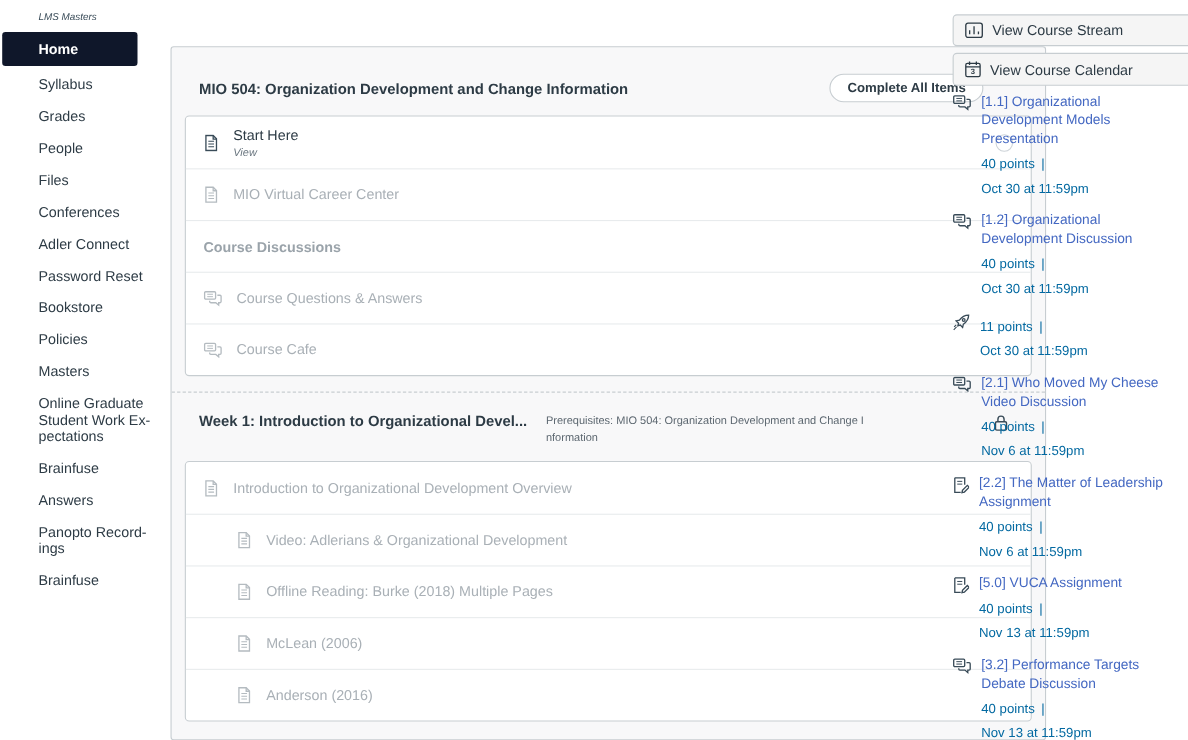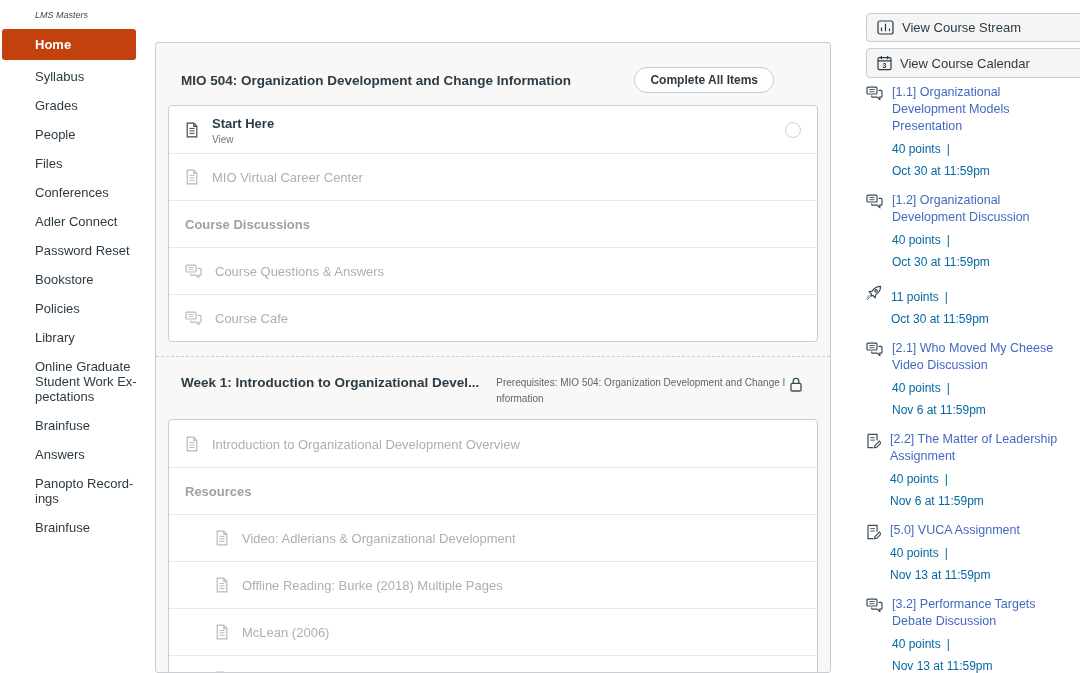--- a/index.html
+++ b/index.html
@@ -12,27 +12,27 @@
   svg { display:block; }
 
   
   .left-nav { position:absolute; left:0; top:0; width:150px; }
   .brand { font-style:italic; font-size:9px; color:#394b58; margin:10px 8px 9px 35px; }
   .nav-item {
     font-size:13px; line-height:15px; color:#2d3b45;
     padding:7px 8px 7px 35px; cursor:pointer;
   }
   .nav-item.active {
-    background:#c2410c; color:#ffffff; font-weight:bold;
-    margin:0 0 2px 2px; width:134px; padding:8px 8px 8px 33px; border-radius:3px;
+    background:#0f172a; color:#ffffff; font-weight:bold;
+    margin:0 0 2px 2px; width:123px; padding:8px 8px 8px 33px; border-radius:3px;
   }
 
   
   .modules {
-    position:absolute; left:155px; top:42px; width:676px; height:631px;
+    position:absolute; left:155px; top:42px; width:796px; height:631px;
     background:#f8f8f9; border:1px solid #c7cdd1; border-radius:3px; overflow:hidden;
   }
   .module-header { display:flex; align-items:center; padding:24px 14px 10px 14px; }
   .module-header.header-locked { align-items:flex-start; padding-top:18px; }
   .caret { color:#2d3b45; margin:1px 9px 0 2px; cursor:pointer; flex-shrink:0; }
   .module-header.header-locked .caret { margin-top:5px; }
   .module-title { font-size:13.5px; font-weight:bold; margin:0; cursor:pointer; white-space:nowrap; }
   .pill {
     margin-left:auto; margin-right:42px; background:#ffffff; border:1px solid #c7cdd1;
     border-radius:15px; padding:5px 15px; font-weight:bold; font-size:12px;
@@ -48,22 +48,22 @@
     margin:2px 12px 14px 12px; background:#ffffff;
     border:1px solid #c7cdd1; border-radius:4px;
   }
   .mod-row { display:flex; align-items:center; min-height:47px; padding:2px 16px; border-top:1px solid #e8ebed; }
   .mod-row:first-child { border-top:none; }
   .mod-row.indent-1 { padding-left:46px; }
   .row-icon { margin-right:13px; color:#8a939b; flex-shrink:0; }
   .mod-row.muted .row-icon { color:#b4bbc0; }
   .mod-row.primary .row-icon { color:#394b58; }
   .row-title { font-size:13px; color:#a9b0b6; text-decoration:none; cursor:pointer; }
-  .mod-row.primary .row-title { color:#2d3b45; font-weight:bold; }
-  .row-sub { font-size:10px; color:#6b7780; margin-top:2px; }
+  .mod-row.primary .row-title { color:#2d3b45; font-weight:normal; }
+  .row-sub { font-size:10px; color:#6b7780; margin-top:2px;font-style:italic; }
   .subheader-label { font-size:13px; font-weight:bold; color:#9aa3aa; }
   .progress-circle {
     margin-left:auto; width:16px; height:16px; border:1.5px solid #cdd3d8;
     border-radius:50%; flex-shrink:0;
   }
   .module-divider { border-top:1px dashed #c7cdd1; margin:0; }
 
   
   .right-panel { position:absolute; left:866px; top:13px; width:206px; }
   .panel-btn {
@@ -91,21 +91,21 @@
       <div class="nav-item active"><span>Home</span></div>
       <div class="nav-item"><span>Syllabus</span></div>
       <div class="nav-item"><span>Grades</span></div>
       <div class="nav-item"><span>People</span></div>
       <div class="nav-item"><span>Files</span></div>
       <div class="nav-item"><span>Conferences</span></div>
       <div class="nav-item"><span>Adler Connect</span></div>
       <div class="nav-item"><span>Password Reset</span></div>
       <div class="nav-item"><span>Bookstore</span></div>
       <div class="nav-item"><span>Policies</span></div>
-      <div class="nav-item"><span>Library</span></div>
+      <div class="nav-item"><span>Masters</span></div>
       <div class="nav-item"><span>Online Graduate Student Work Ex-pectations</span></div>
       <div class="nav-item"><span>Brainfuse</span></div>
       <div class="nav-item"><span>Answers</span></div>
       <div class="nav-item"><span>Panopto Record-ings</span></div>
       <div class="nav-item"><span>Brainfuse</span></div>
     </nav>
 </aside>
 
 <main class="modules" id="modules-root">
     <section class="module">
@@ -192,23 +192,20 @@
             <svg width="14" height="16" viewBox="0 0 14 16" fill="none" stroke="currentColor" stroke-width="1.2">
               <path d="M2.2 1.2h6.6l3 3v10.6H2.2z"></path>
               <path d="M8.8 1.2v3.2H12"></path>
               <path d="M4.4 6.4h5.2M4.4 8.9h5.2M4.4 11.4h5.2" stroke-width="1"></path>
             </svg>
           </span>
     <div class="row-text">
       <a class="row-title">Introduction to Organizational Development Overview</a>
       
     </div>
-  </div>
-        <div class="mod-row">
-    <span class="subheader-label">Resources</span>
   </div>
         <div class="mod-row muted indent-1">
     <span class="row-icon">
             <svg width="14" height="16" viewBox="0 0 14 16" fill="none" stroke="currentColor" stroke-width="1.2">
               <path d="M2.2 1.2h6.6l3 3v10.6H2.2z"></path>
               <path d="M8.8 1.2v3.2H12"></path>
               <path d="M4.4 6.4h5.2M4.4 8.9h5.2M4.4 11.4h5.2" stroke-width="1"></path>
             </svg>
           </span>
     <div class="row-text">

